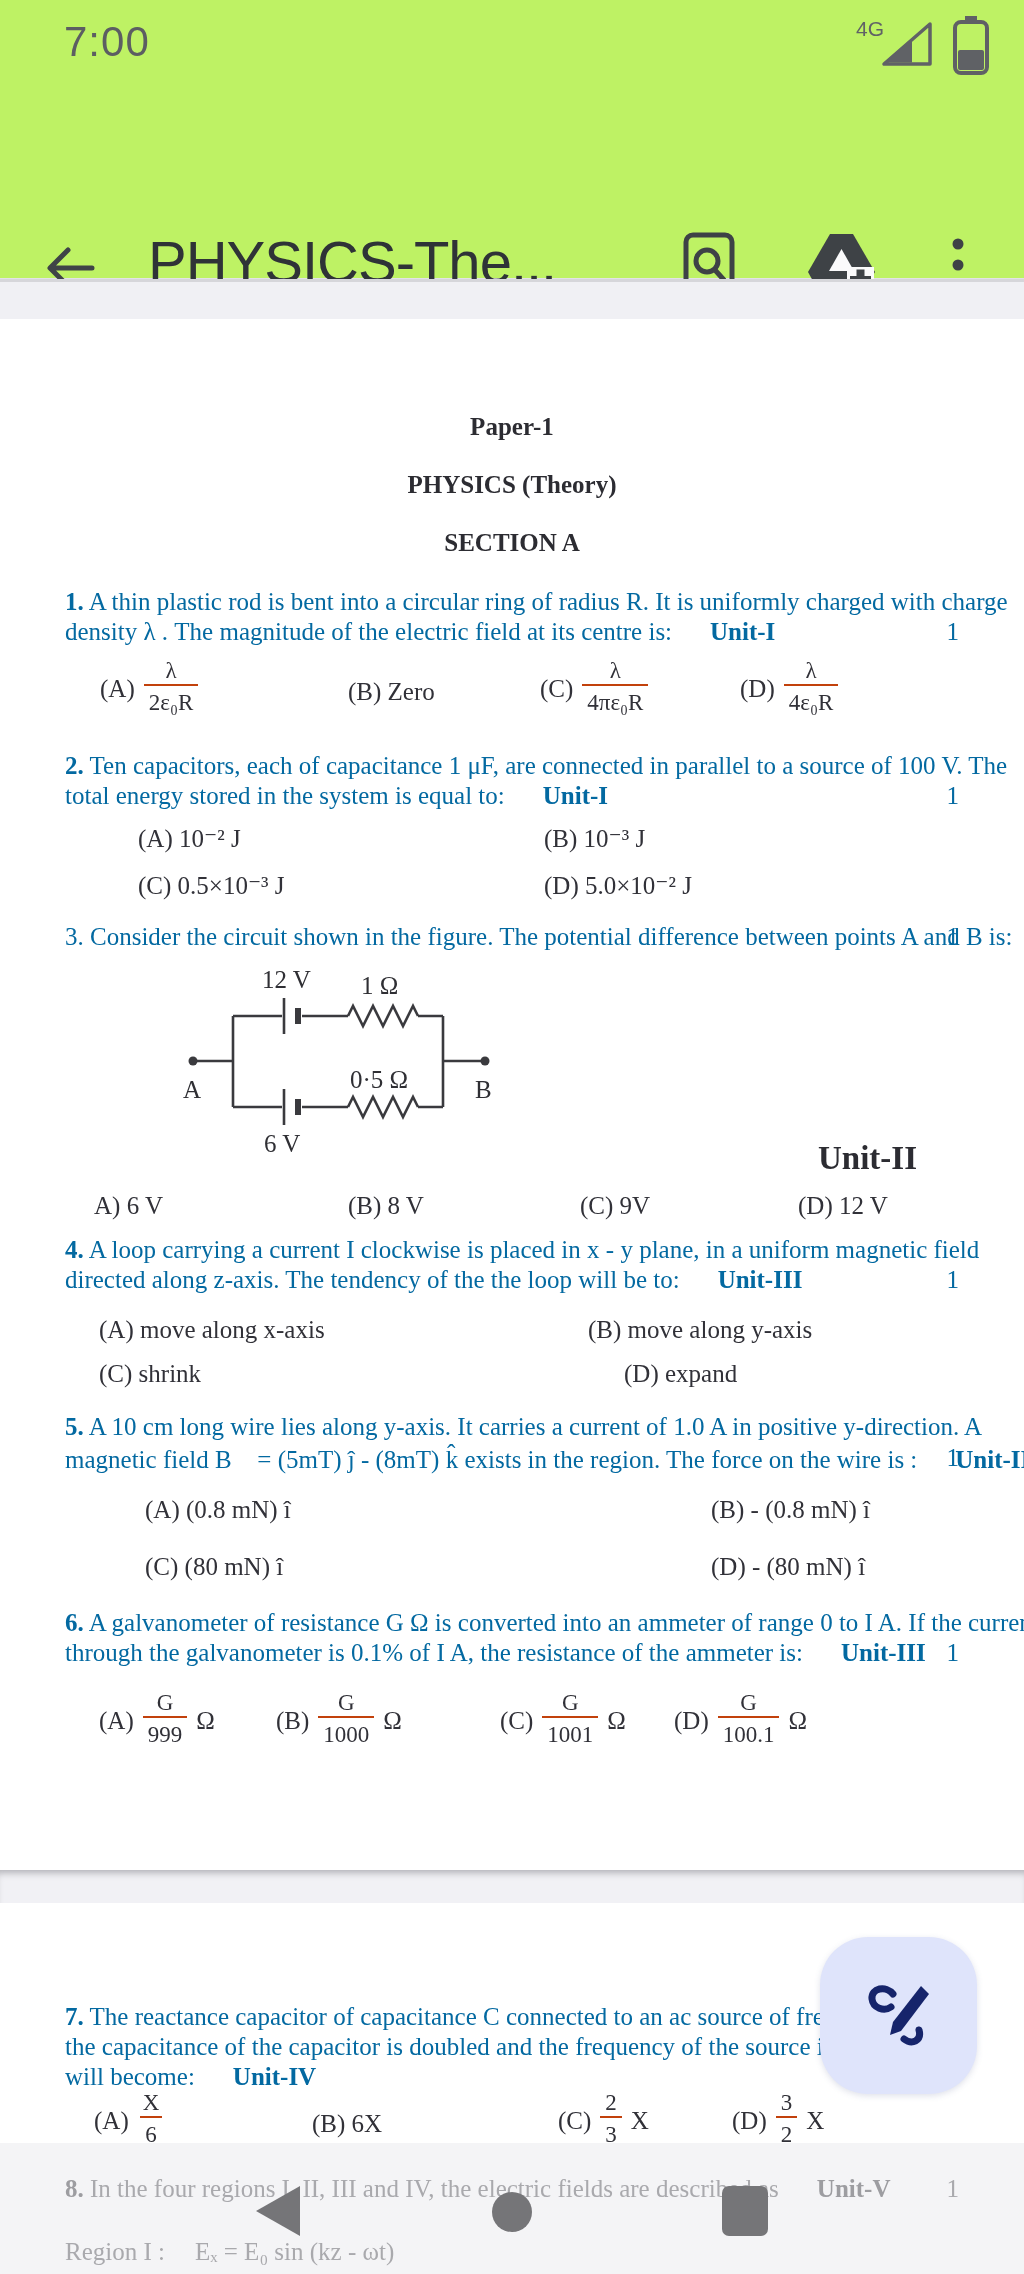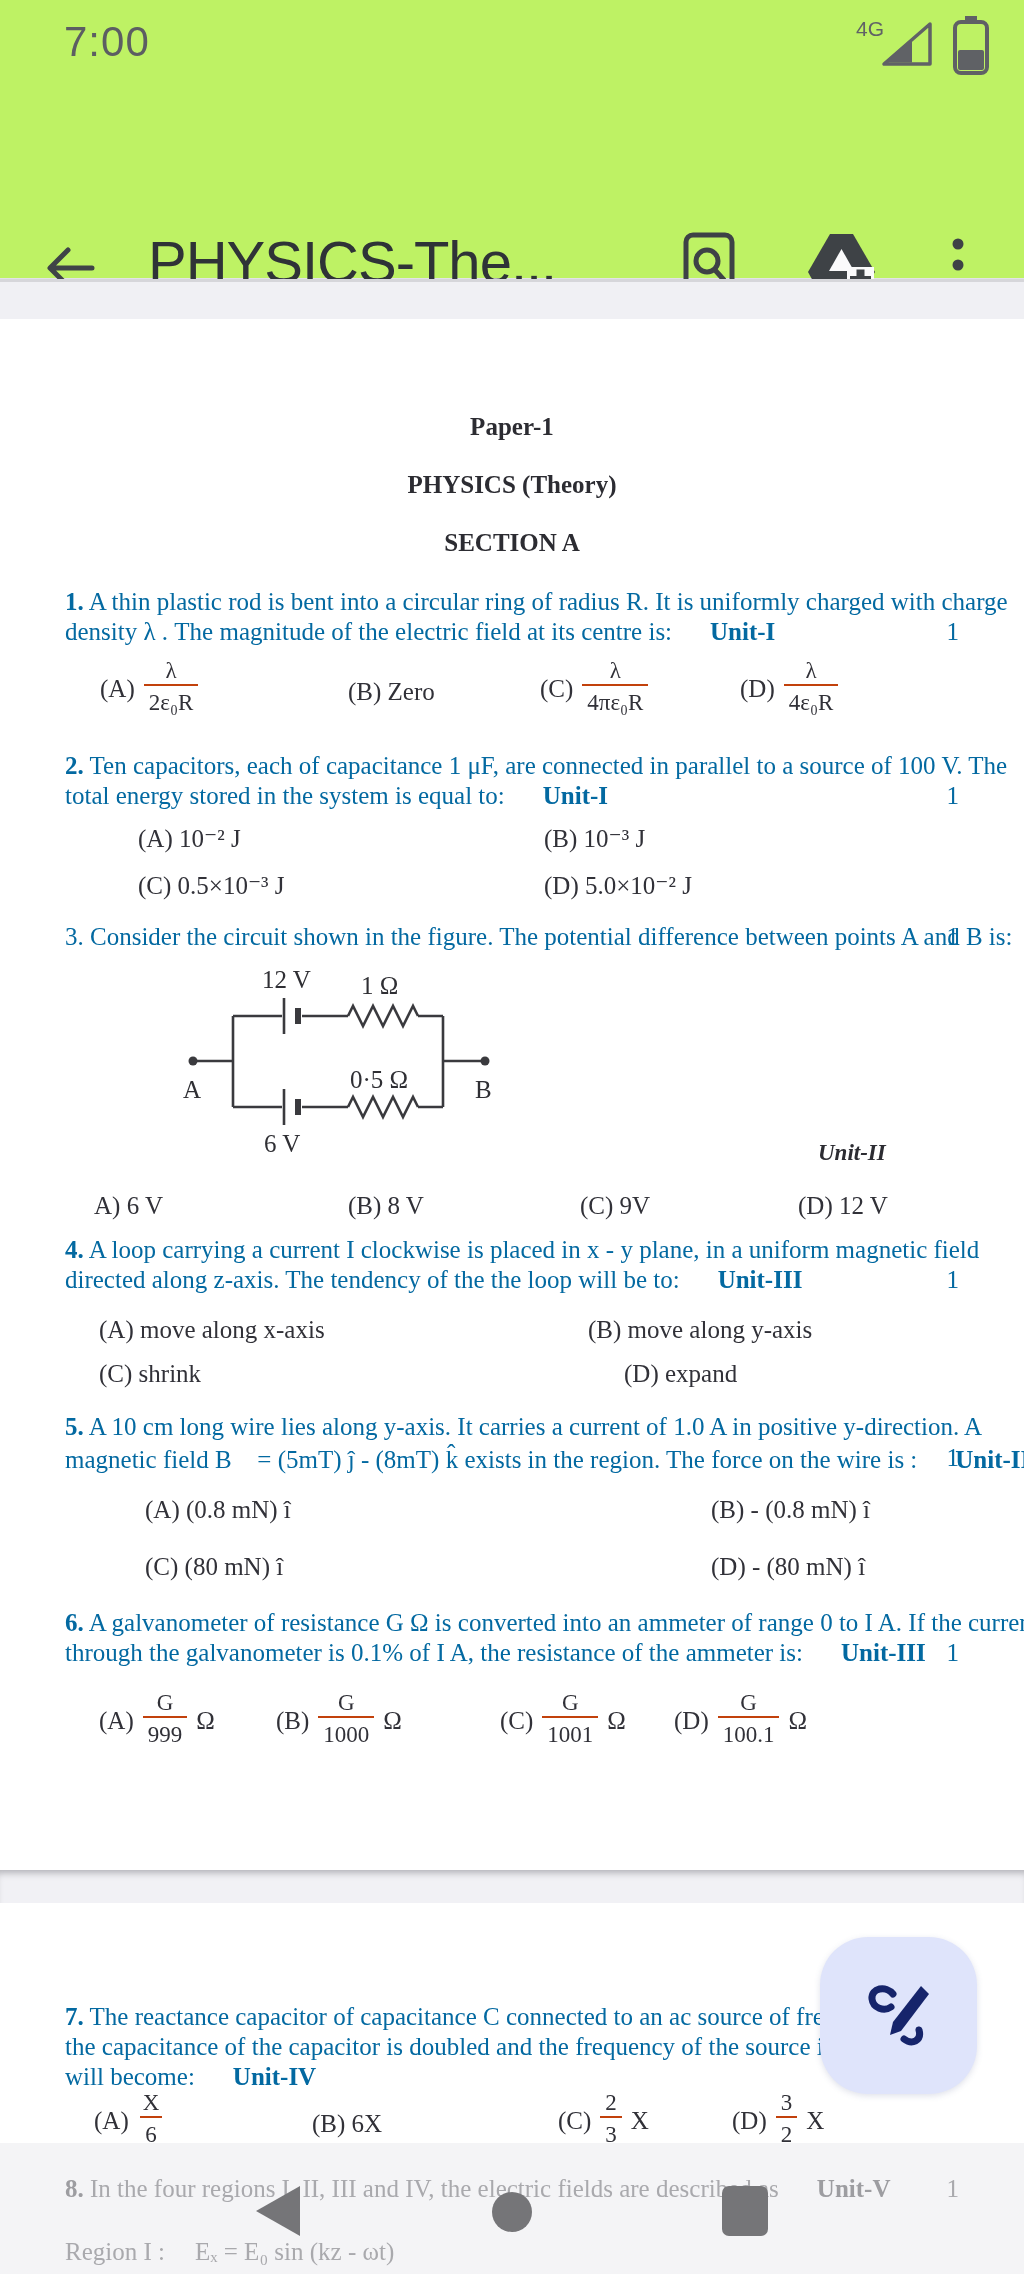--- a/index.html
+++ b/index.html
@@ -44,21 +44,21 @@
 
   
   #q1oa{left:100px;top:658px;} #q1ob{left:348px;top:678px;} #q1oc{left:540px;top:658px;} #q1od{left:740px;top:658px;}
   #q2oa{left:138px;top:824px;} #q2ob{left:544px;top:824px;} #q2oc{left:138px;top:871px;} #q2od{left:544px;top:871px;text-align:right;}
   #q3oa{left:94px;top:1192px;} #q3ob{left:348px;top:1192px;} #q3oc{left:580px;top:1192px;} #q3od{left:798px;top:1192px;}
   #q4oa{left:99px;top:1316px;} #q4ob{left:588px;top:1316px;} #q4oc{left:99px;top:1360px;} #q4od{left:624px;top:1360px;}
   #q5oa{left:145px;top:1496px;} #q5ob{left:711px;top:1496px;} #q5oc{left:145px;top:1553px;} #q5od{left:711px;top:1553px;}
   #q6oa{left:99px;top:1690px;} #q6ob{left:276px;top:1690px;} #q6oc{left:500px;top:1690px;} #q6od{left:674px;top:1690px;}
   #q7oa{left:94px;top:2090px;} #q7ob{left:312px;top:2110px;} #q7oc{left:558px;top:2090px;} #q7od{left:732px;top:2090px;}
 
-  #unit2{position:absolute;left:818px;top:1140px;font-size:23px;font-weight:bold;color:#2c2c32;font-style:italic;}
+  #unit2{position:absolute;left:818px;top:1140px;font-size:33px;font-weight:bold;color:#2c2c32;}
 
   .circuit{position:absolute;left:178px;top:966px;}
   .circuit text{font-size:25px;fill:#2f2f34;font-family:"Liberation Serif","DejaVu Serif",serif;}
 
   
   .fab{position:absolute;left:820px;top:1937px;width:157px;height:157px;border-radius:48px;
        background:#dfe4fb;display:flex;align-items:center;justify-content:center;
        box-shadow:0 2px 6px rgba(80,90,140,.18);}
 
   

